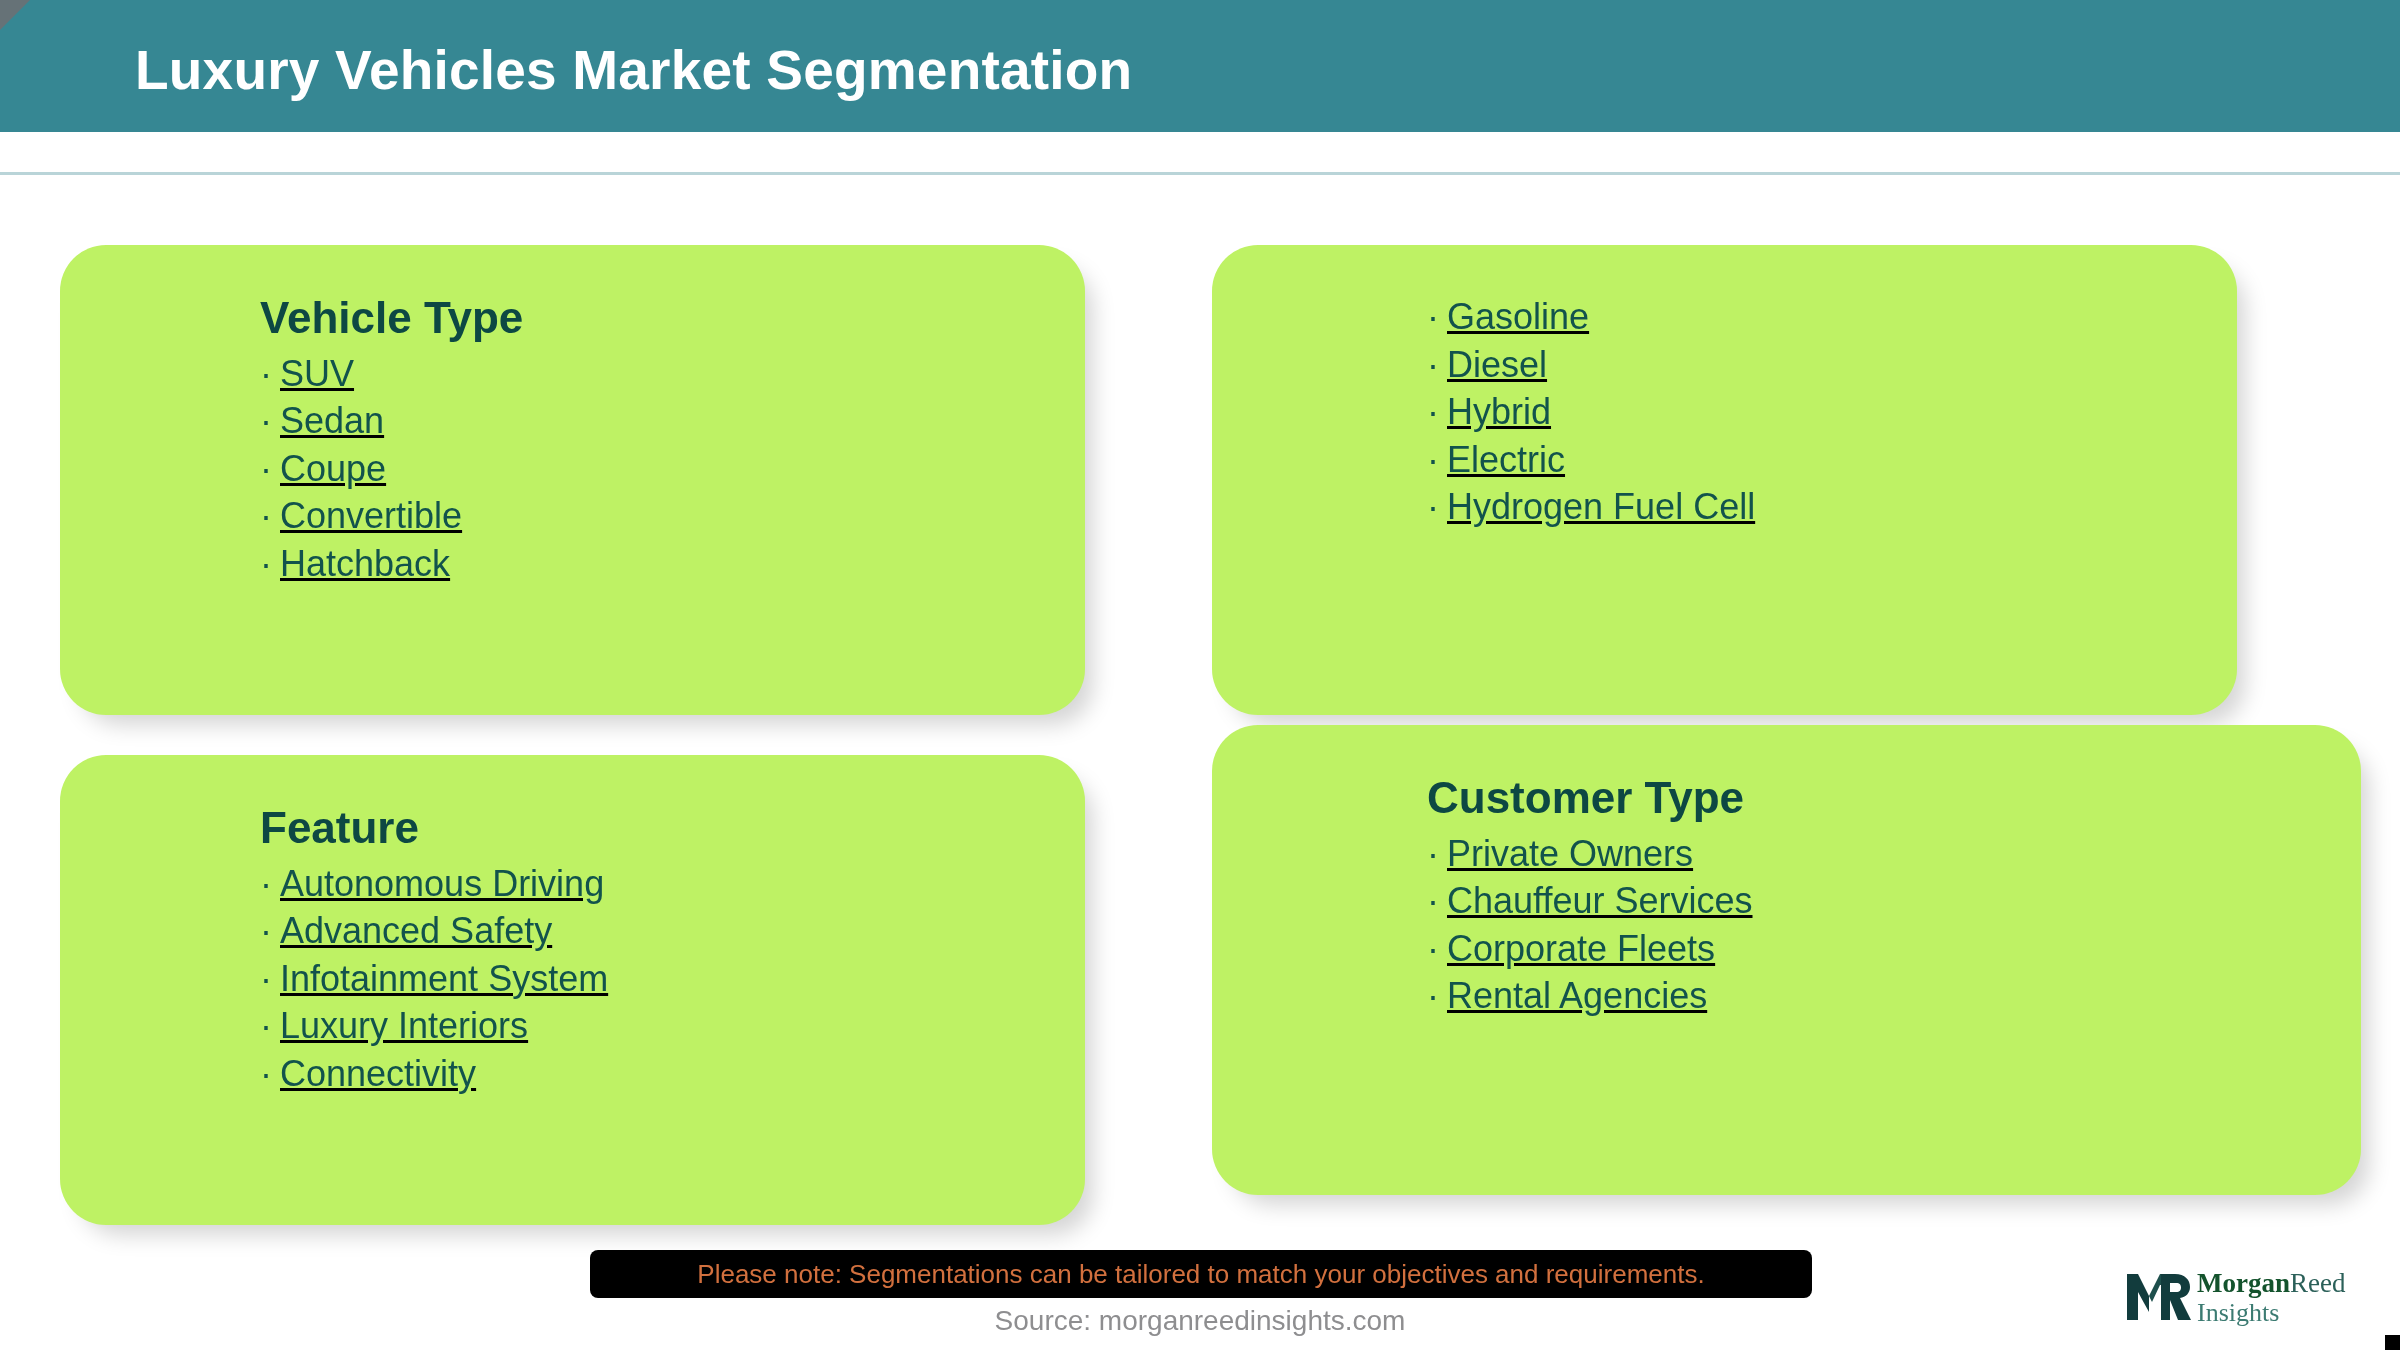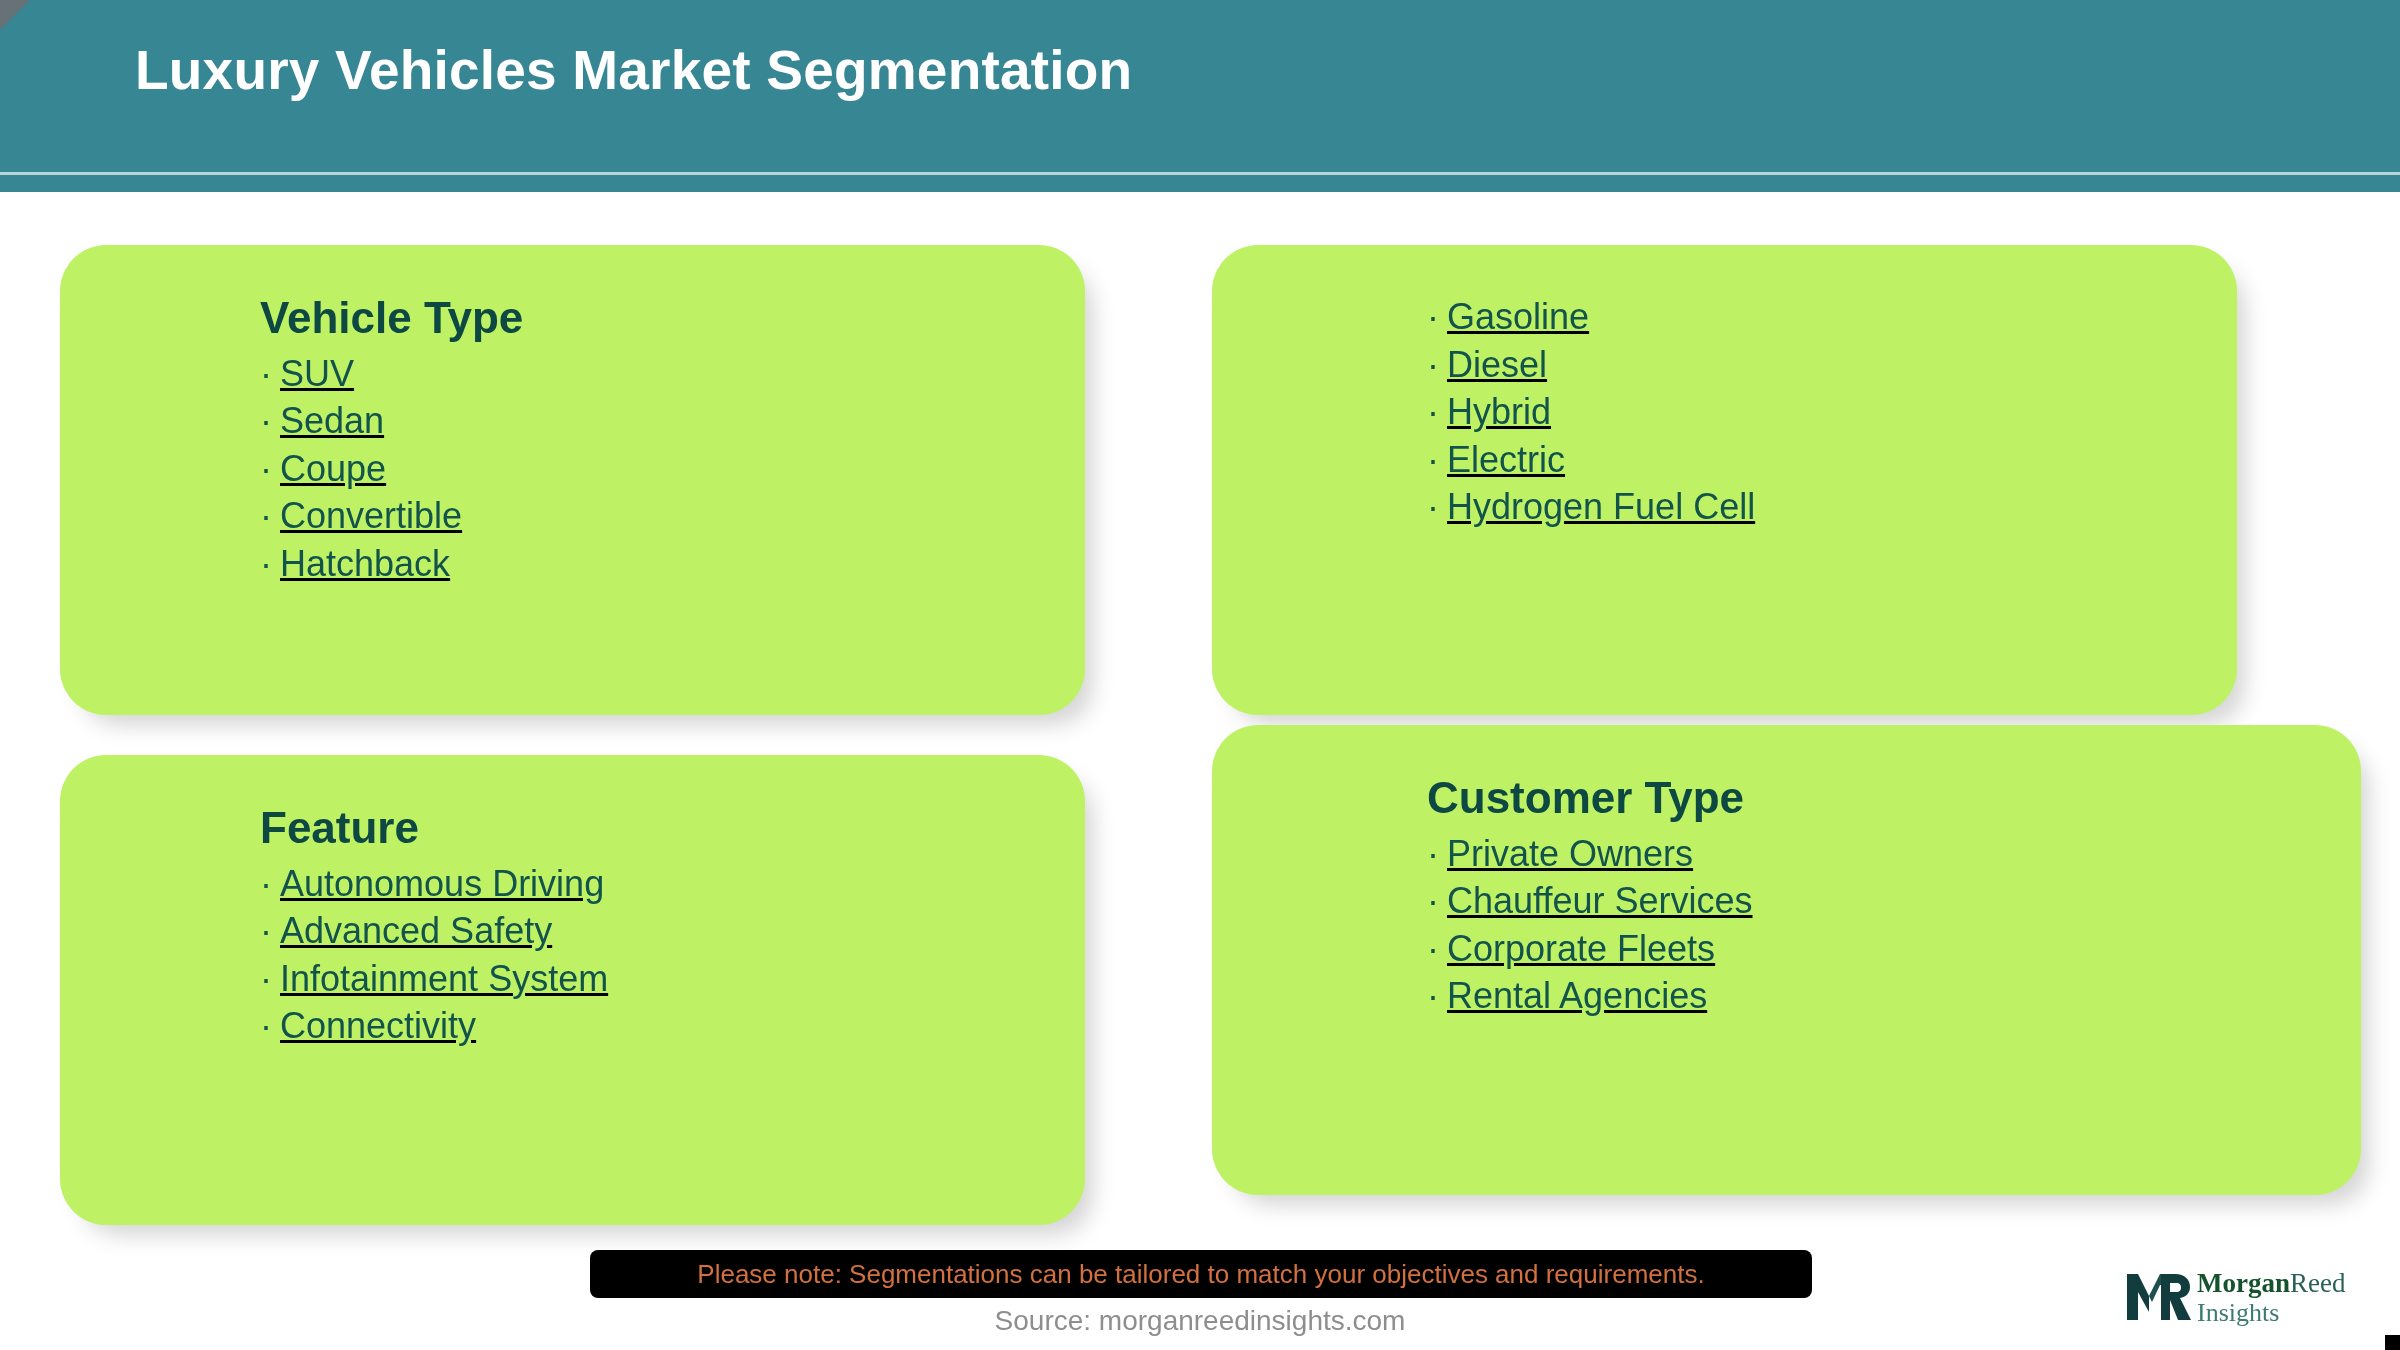--- a/index.html
+++ b/index.html
@@ -14,21 +14,21 @@
     overflow: hidden;
     font-family: "Liberation Sans", sans-serif;
     -webkit-font-smoothing: antialiased;
   }
 
   
   #header-bar {
     position: absolute;
     left: 0; top: 0;
     width: 2400px;
-    height: 192px;
+    height: 132px;
     background: #368793;
   }
   #corner-marker {
     position: absolute;
     left: 0; top: 0;
     width: 0; height: 0;
     border-left: 30px solid #6f6f72;
     border-bottom: 30px solid transparent;
     opacity: .85;
   }
@@ -203,20 +203,21 @@
     </div>
   </div>
 
   <div class="card card-2">
     <div class="card-inner">
       <div class="card-title">Feature</div>
       <ul class="card-list">
         <li><span class="bullet-dot">·</span><span>Autonomous Driving</span></li>
         <li><span class="bullet-dot">·</span><span>Advanced Safety</span></li>
         <li><span class="bullet-dot">·</span><span>Infotainment System</span></li>
+        <li><span class="bullet-dot">·</span><span>Luxury Interiors</span></li>
         <li><span class="bullet-dot">·</span><span>Connectivity</span></li>
       </ul>
     </div>
   </div>
 
   <div class="card card-3">
     <div class="card-inner">
       <div class="card-title">Customer Type</div>
       <ul class="card-list">
         <li><span class="bullet-dot">·</span><span>Private Owners</span></li>

